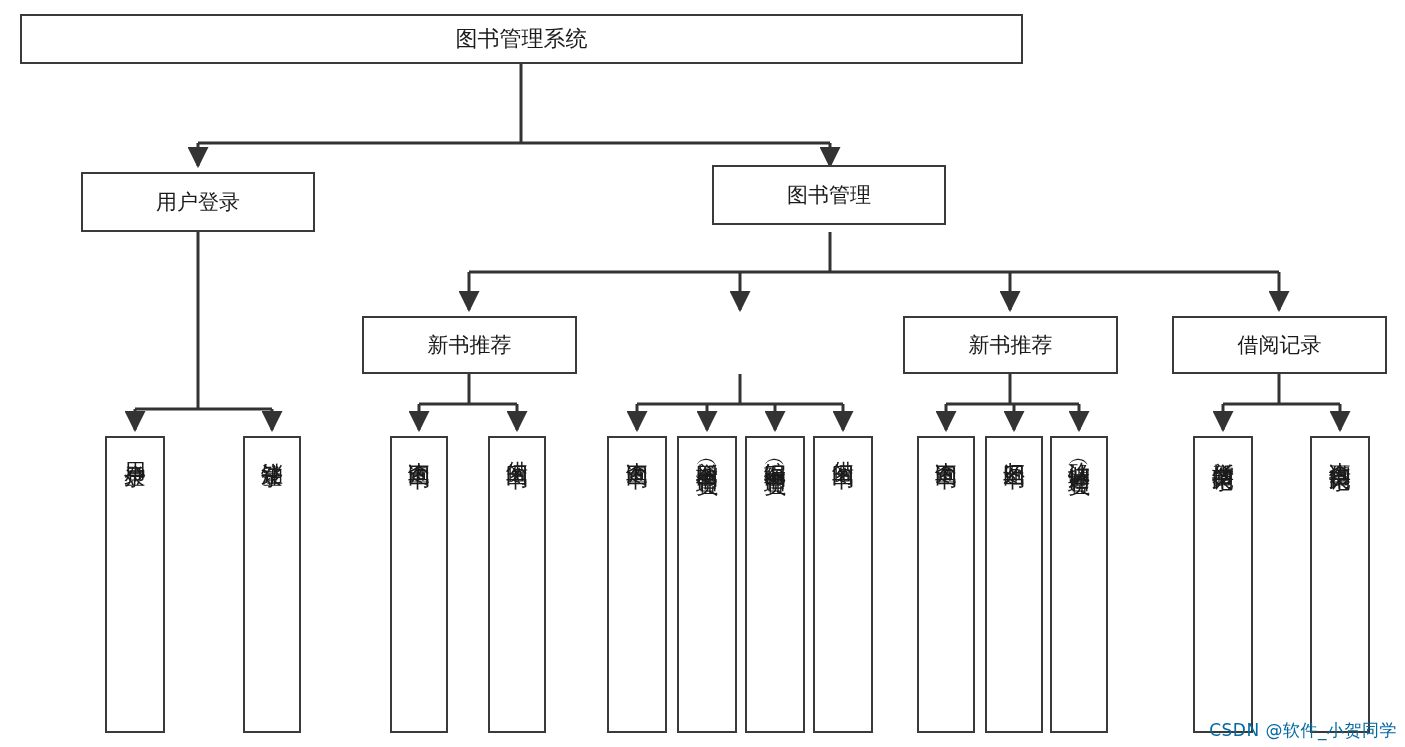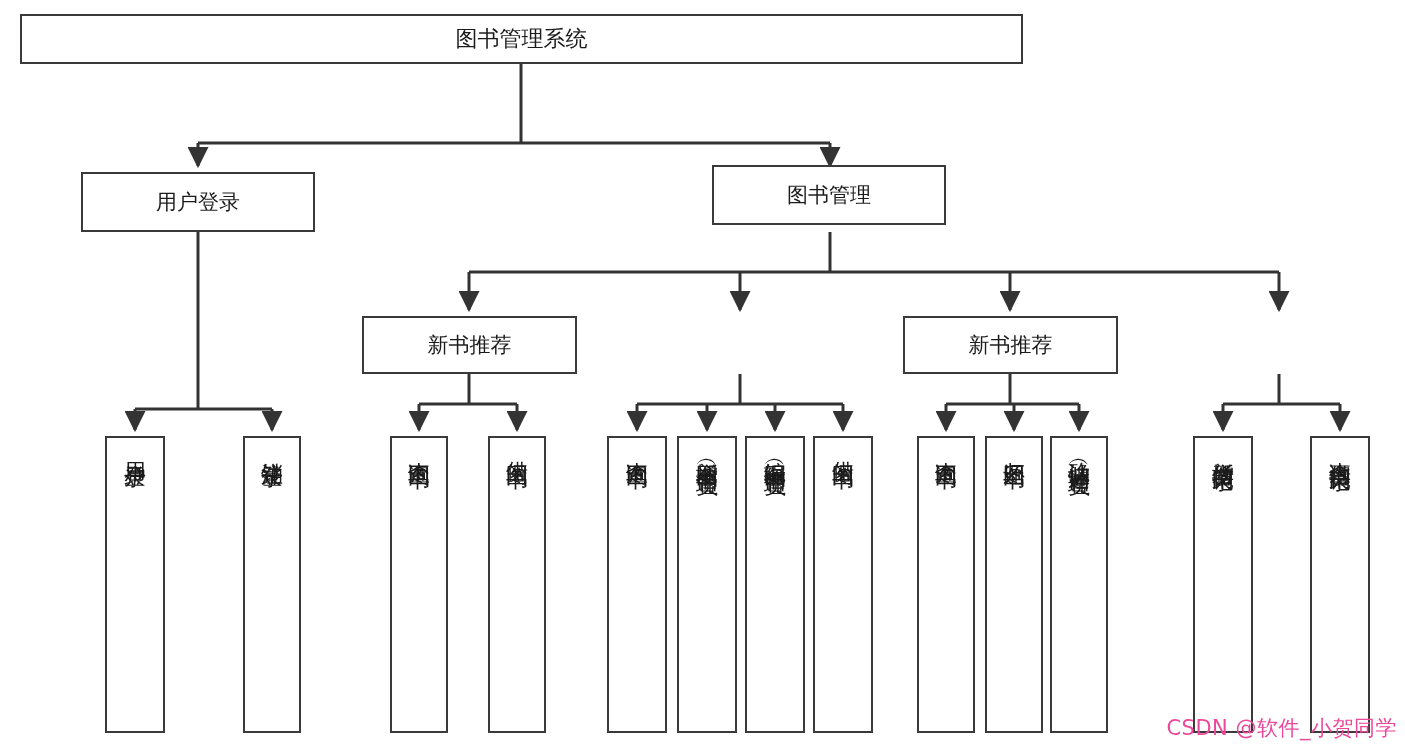--- a/index.html
+++ b/index.html
@@ -61,22 +61,22 @@
     text-orientation: upright;
     font-size: 22px;
     letter-spacing: 2px;
     line-height: 1;
     white-space: nowrap;
   }
   #watermark {
     position: absolute;
     right: 8px;
     bottom: 5px;
-    font-size: 21px;
-    color: #ec4899;
+    font-size: 17px;
+    color: #0369a1;
     white-space: nowrap;
     letter-spacing: 0.5px;
     user-select: none;
   }
 </style>
 </head>
 <body>
 
 <div id="diagram-root">
 
@@ -140,20 +140,23 @@
   <div class="node h" style="left:712px; top:165px; width:234px; height:60px;">
     <span class="node-label">图书管理</span>
   </div>
 
   <div class="node h" style="left:362px; top:316px; width:215px; height:58px;align-items:center;">
     <span class="node-label">新书推荐</span>
   </div>
   <div class="node h" style="left:903px; top:316px; width:215px; height:58px;">
     <span class="node-label">新书推荐</span>
   </div>
+  <div class="node h" style="left:1172px; top:316px; width:215px; height:58px;">
+    <span class="node-label">借阅记录</span>
+  </div>
 
   <div class="node v" style="left:105px; top:436px; width:60px; height:297px;">
     <span class="node-label">用户登录</span>
   </div>
   <div class="node v" style="left:243px; top:436px; width:58px; height:297px;">
     <span class="node-label">注销登录</span>
   </div>
   <div class="node v" style="left:390px; top:436px; width:58px; height:297px;">
     <span class="node-label">查询图书</span>
   </div>

